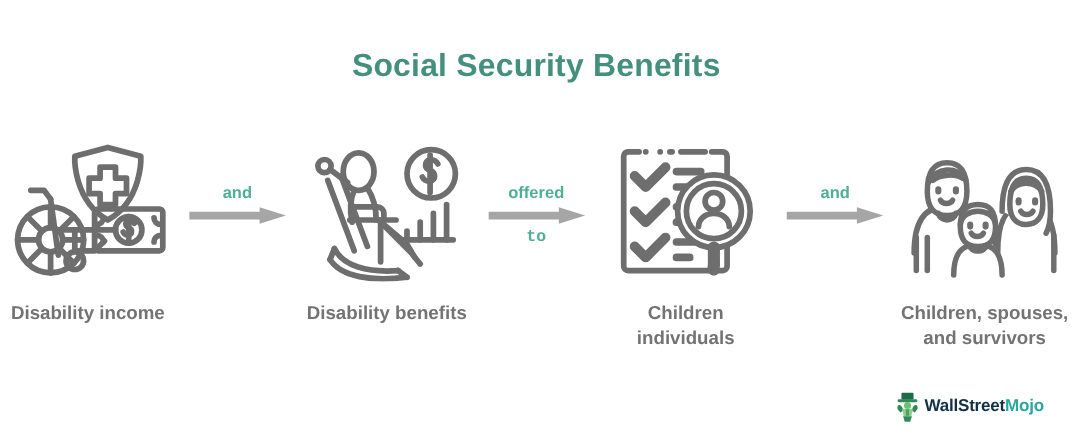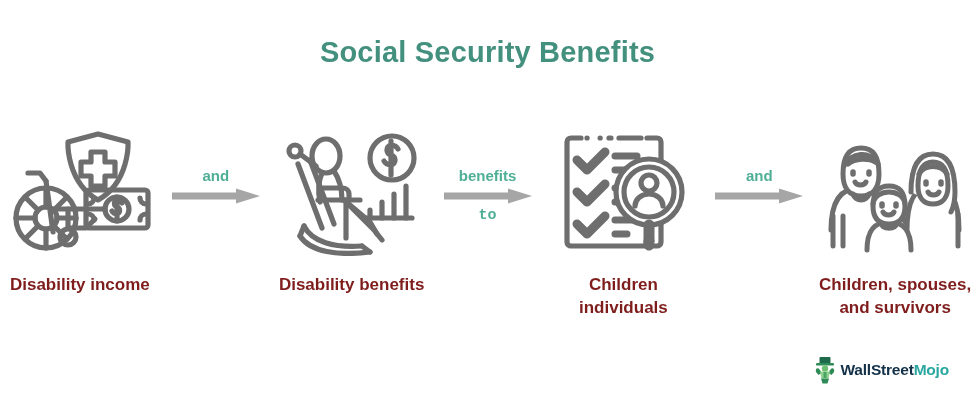--- a/index.html
+++ b/index.html
@@ -13,21 +13,21 @@
   .page {
     position: relative;
     width: 975px;
     height: 402px;
     background: #ffffff;
   }
 
   
   .title {
     position: absolute;
-    top: 36px;
+    top: 44px;
     left: 0;
     width: 975px;
     text-align: center;
     font-size: 29px;
     font-weight: bold;
     color: #43907f;
     letter-spacing: 0.2px;
   }
 
   
@@ -52,21 +52,21 @@
     height: 130px;
     display: flex;
     align-items: center;
     justify-content: center;
   }
   .node-label {
     margin-top: 16px;
     text-align: center;
     font-size: 17px;
     font-weight: bold;
-    color: #7f1d1d;
+    color: #737373;
     line-height: 1.35;
     white-space: pre-line;
   }
 
   
   .connector {
     width: 112px;
     height: 130px;
     position: relative;
     display: flex;
@@ -199,21 +199,21 @@
 
           <path d="M86 88 h48"></path>
           <path d="M92 88 v-8 M104 88 v-16 M116 88 v-24 M128 88 v-32"></path>
         </svg>
       </div>
       <div class="node-label">Disability benefits</div>
     </div>
 
     <div class="connector">
       <div class="conn-inner">
-        <div class="conn-top">benefits</div>
+        <div class="conn-top">offered</div>
         <svg class="arrow-svg" width="88" height="16" viewBox="0 0 88 16">
           <path d="M0 4.5 H64 V0.5 L88 8 L64 15.5 V11.5 H0 Z" fill="#a6a6a6"></path>
         </svg>
         <div class="conn-bottom">to</div>
       </div>
     </div>
 
     <div class="node">
       <div class="node-icon">
         <svg width="148" height="126" viewBox="0 0 148 126" fill="none" stroke="#6e6e6e" stroke-width="5.2" stroke-linecap="round" stroke-linejoin="round">

